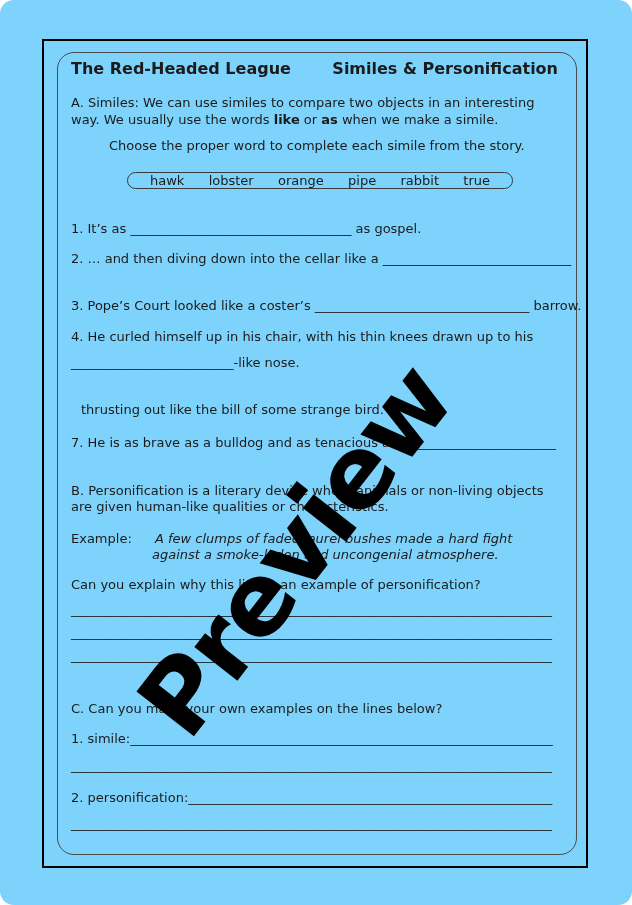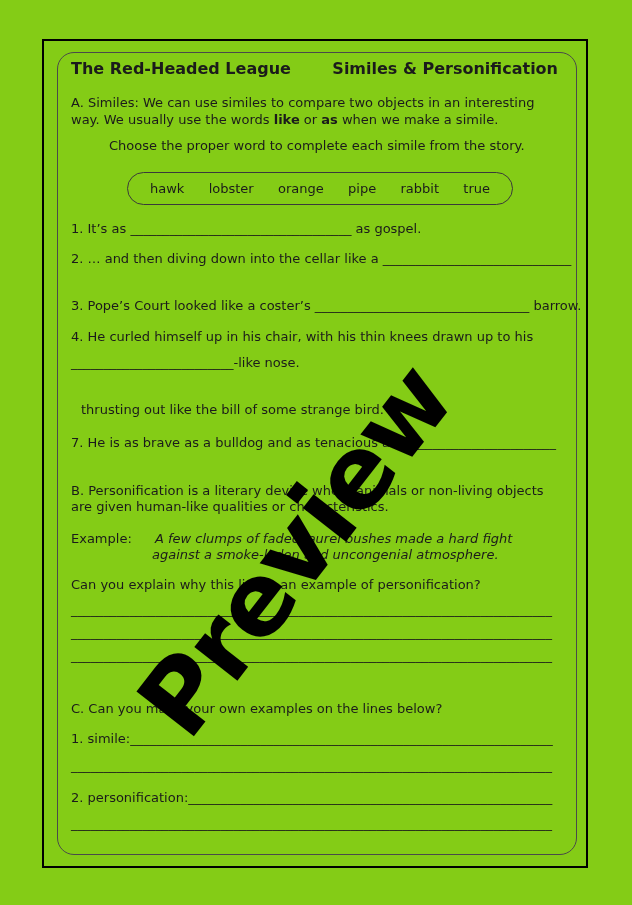--- a/index.html
+++ b/index.html
@@ -1,26 +1,26 @@
 <!DOCTYPE html>
 <html><head>
 <meta charset="utf-8">
 <style>
   html,body{margin:0;padding:0;background:#ffffff;}
-  .page{position:relative;width:632px;height:905px;background:#84cc16;
-        font-family:"DejaVu Sans","Liberation Sans",sans-serif;color:#1b1b1b;overflow:hidden;}
+  .page{position:relative;width:632px;height:905px;background:#7dd3fc;
+        font-family:"DejaVu Sans","Liberation Sans",sans-serif;color:#1b1b1b;overflow:hidden;border-radius:14px;}
   .outer-frame{position:absolute;left:42px;top:39px;width:546px;height:829px;
         border:2px solid #000;box-sizing:border-box;}
   .inner-frame{position:absolute;left:57px;top:52px;width:520px;height:803px;
         border:1px solid #4a4a4a;border-radius:17px;box-sizing:border-box;}
   .tl{position:absolute;left:71px;font-size:13px;line-height:16px;white-space:pre;}
   .hdr{font-size:16px;line-height:20px;font-weight:bold;white-space:pre;position:absolute;}
   .b{font-weight:bold;}
   .it{font-style:italic;}
-  .pill{position:absolute;left:127px;top:172px;width:386px;height:33px;
+  .pill{position:absolute;left:127px;top:172px;width:386px;height:17px;
         border:1px solid #3a3a3a;border-radius:17px;box-sizing:border-box;
         display:flex;align-items:center;justify-content:space-between;
         padding:0 22px;font-size:13px;}
   .wm{position:absolute;left:60px;top:480px;width:470px;height:140px;
         display:flex;align-items:center;justify-content:center;
         transform:rotate(-52deg);font-size:100px;font-weight:bold;color:#000;
         z-index:9;pointer-events:none;letter-spacing:-2px;}
 </style>
 </head>
 <body>

